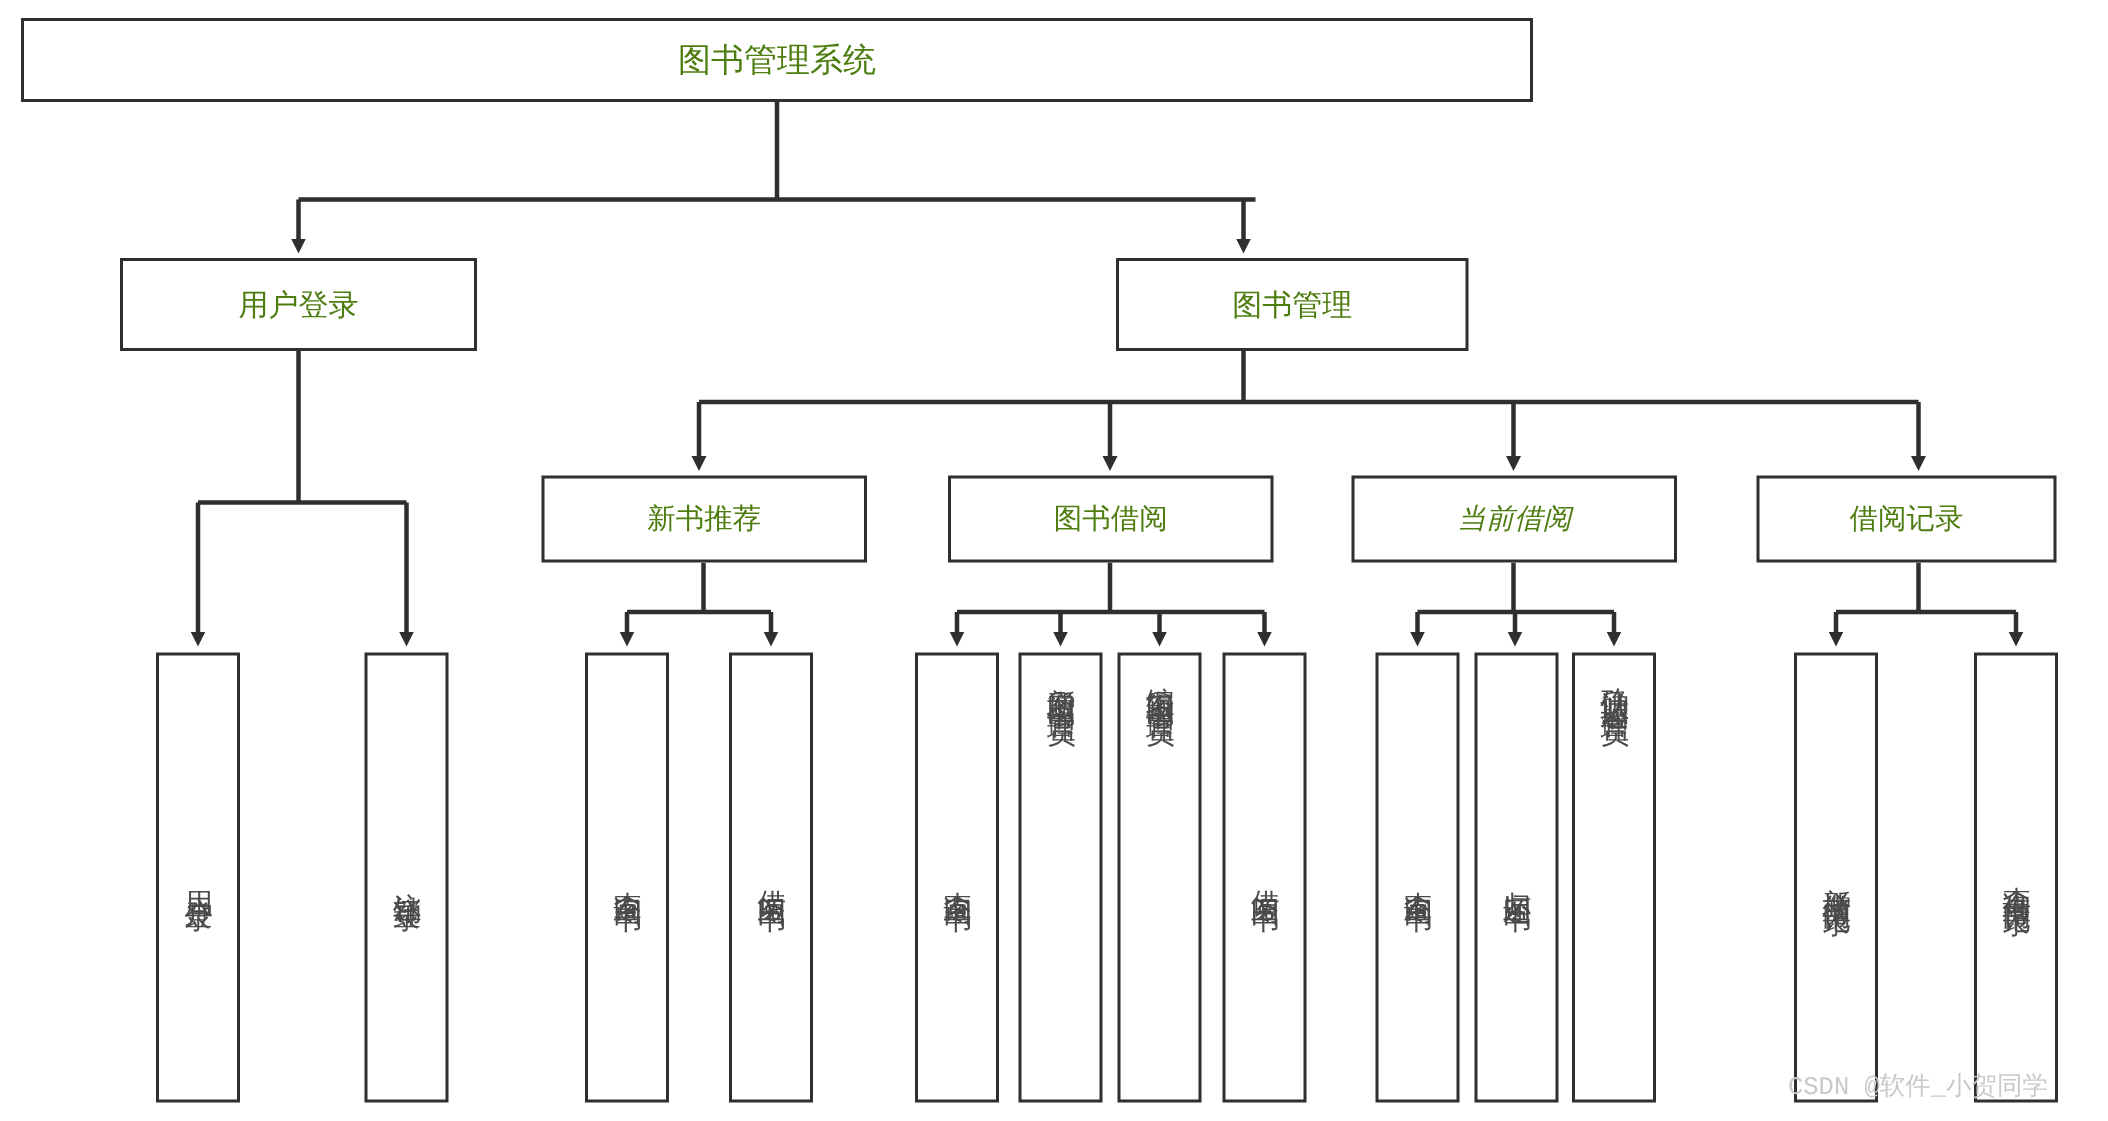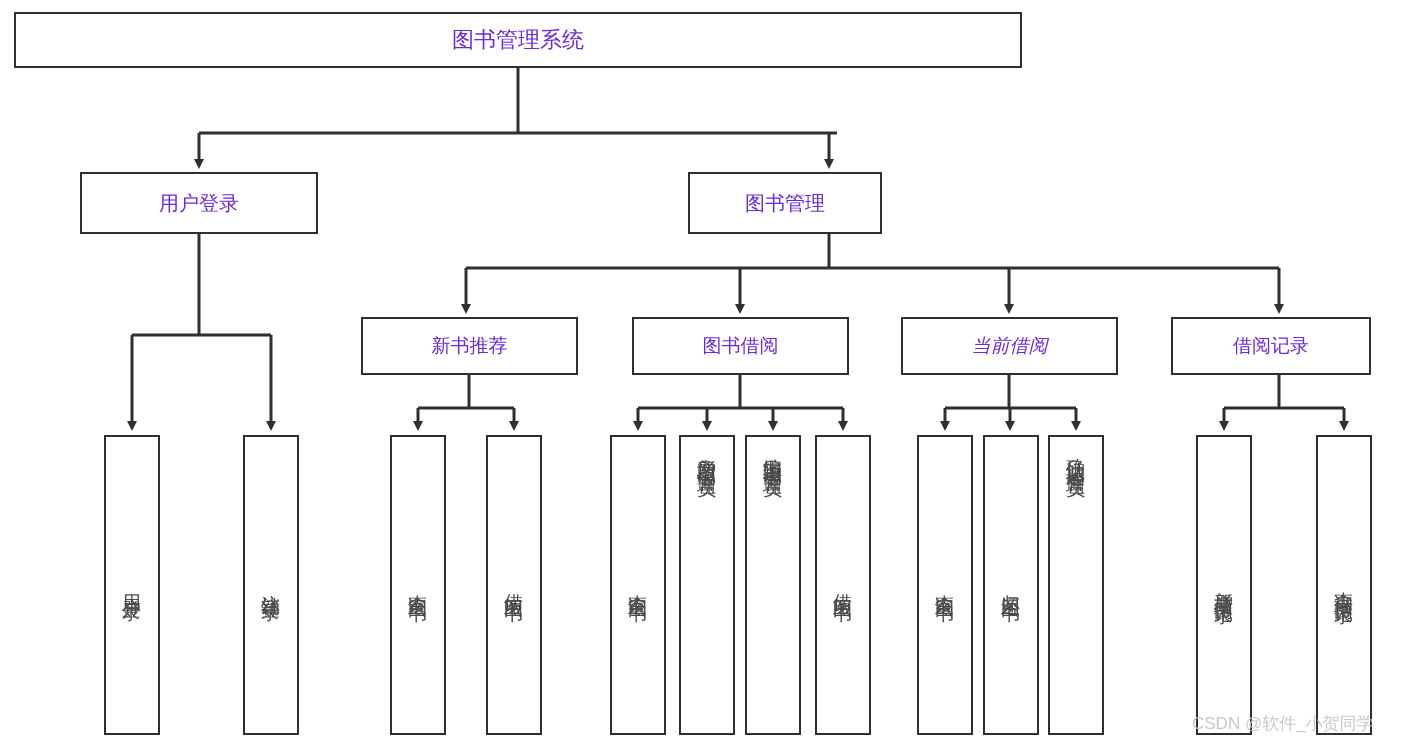--- a/index.html
+++ b/index.html
@@ -24,21 +24,21 @@
     pointer-events: none;
   }
   .node {
     position: absolute;
     box-sizing: border-box;
     border: 2px solid #2f2f2f;
     background: #ffffff;
     display: flex;
     align-items: center;
     justify-content: center;
-    color: #6d28d9;
+    color: #4d7c0f;
     z-index: 2;
   }
   .node.root {
     font-size: 22px;
   }
   .node.level2 {
     font-size: 20px;
   }
   .node.level3 {
     font-size: 19px;
@@ -69,21 +69,21 @@
     margin-top: 6px;
   }
   .watermark {
     position: absolute;
     left: 1192px;
     top: 712px;
     font-size: 17px;
     color: #c9c9c9;
     white-space: nowrap;
     z-index: 3;
-    font-family: Liberation Sans, sans-serif;
+    font-family: Liberation Mono, monospace;
   }
 </style>
 </head>
 <body>
 
 <div id="canvas">
 
   <svg id="wires" viewBox="0 0 1405 747">
     <defs>
       <marker id="arrow" markerWidth="12" markerHeight="12" refX="1" refY="5" orient="auto" markerUnits="userSpaceOnUse">
@@ -130,21 +130,21 @@
       <path d="M1279,375 L1279,408"></path>
       <path d="M1224,408 L1344,408"></path>
       <path d="M1224,408 L1224,422" marker-end="url(#arrow)"></path>
       <path d="M1344,408 L1344,422" marker-end="url(#arrow)"></path>
     </g>
   </svg>
 
   <div class="node root" style="left:14px; top:12px; width:1008px; height:56px;">图书管理系统</div>
 
   <div class="node level2" style="left:80px; top:172px; width:238px; height:62px;">用户登录</div>
-  <div class="node level2" style="left:688px; top:172px; width:194px; height:62px;">图书管理</div>
+  <div class="node level2" style="left:744px; top:172px; width:235px; height:62px;">图书管理</div>
 
   <div class="node level3" style="left:361px; top:317px; width:217px; height:58px;">新书推荐</div>
   <div class="node level3" style="left:632px; top:317px; width:217px; height:58px;">图书借阅</div>
   <div class="node level3" style="left:901px; top:317px; width:217px; height:58px;font-style:italic;">当前借阅</div>
   <div class="node level3" style="left:1171px; top:317px; width:200px; height:58px;">借阅记录</div>
 
   <div class="leaf center" style="left:104px; top:435px; width:56px; height:300px;">
     <span class="vtext">用户登录</span>
   </div>
   <div class="leaf center" style="left:243px; top:435px; width:56px; height:300px;">

